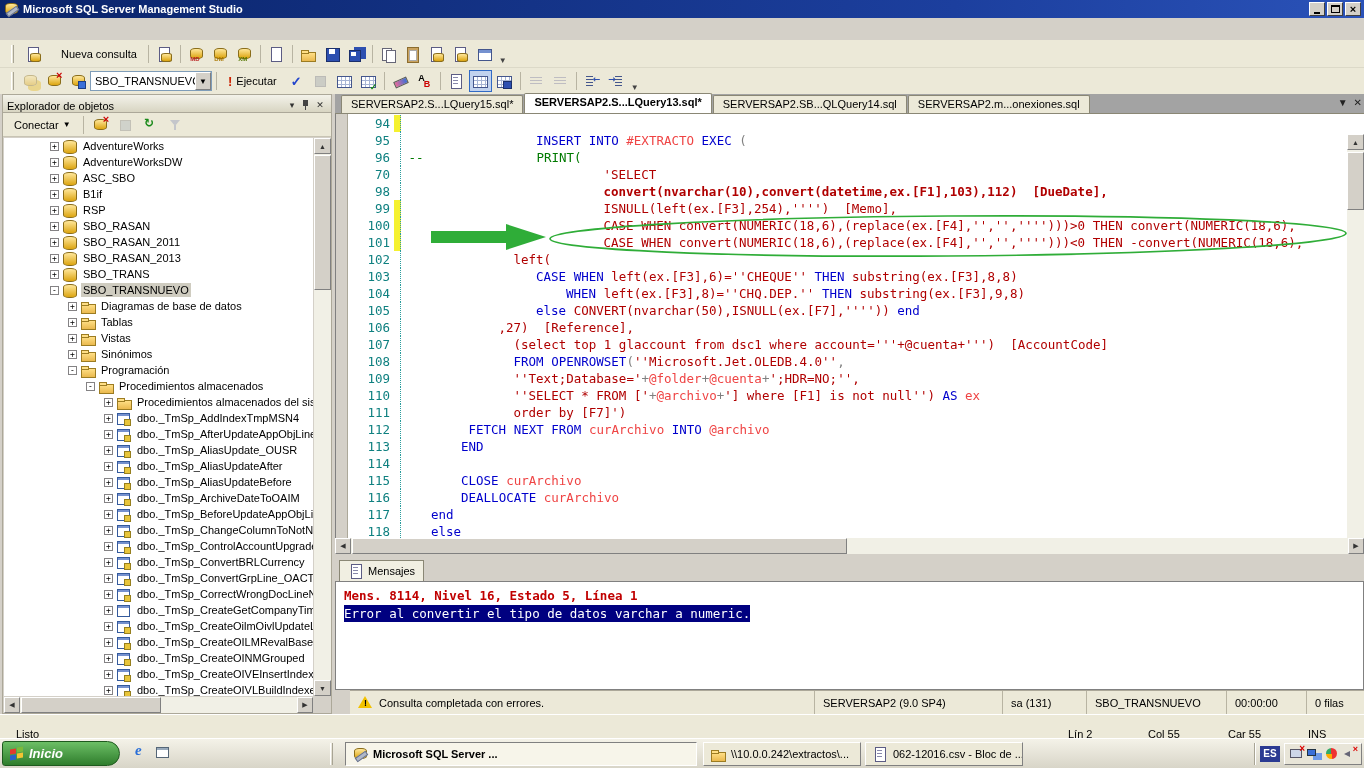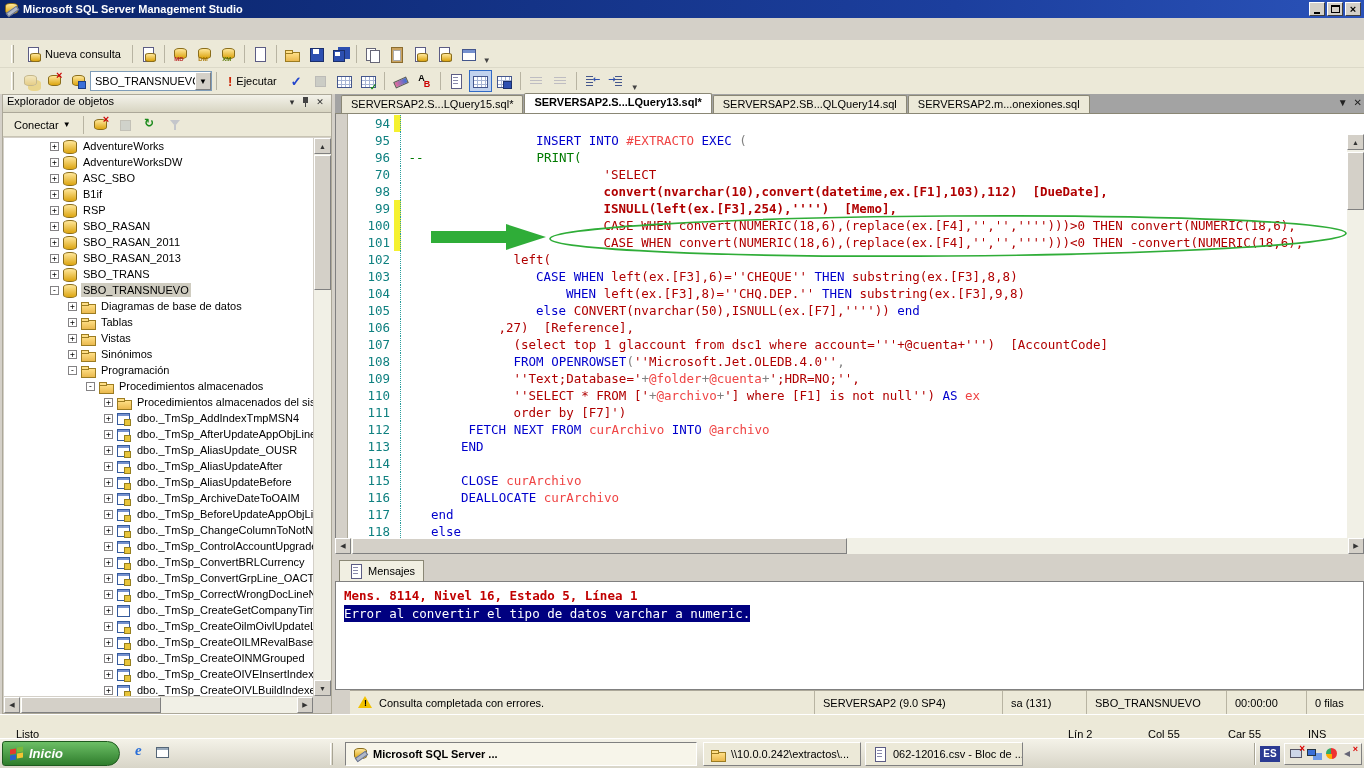--- a/index.html
+++ b/index.html
@@ -17,21 +17,21 @@
   .menubar{position:absolute;left:0;top:18px;right:0;height:22px;background:var(--tbbg);display:flex;align-items:center;padding-left:4px;border-bottom:1px solid #e0ddcd}
   .mi{padding:3px 8px;cursor:default}
   .tb{position:absolute;left:0;right:0;background:var(--tbbg);display:flex;align-items:center;gap:1px;padding-left:8px}
   .tb1{top:40px;height:27px}.tb2{top:67px;height:27px;border-top:1px solid #dcd9c8}
   .grip{width:3px;height:18px;border-left:1px solid #fff;border-right:1px solid #a8a494;margin:0 3px}
   .tbb{min-width:23px;height:22px;display:grid;place-items:center;border:1px solid transparent;background:transparent}
   .tbb.sel{border-color:#316ac5;background:#c1d2ee}
   .tsep{width:1px;height:18px;background:#b8b4a2;margin:0 3px}
   .tbwrap{display:contents}
   .dis{opacity:.4}
-  .nq{display:flex;align-items:center;gap:4px;padding:0 6px;height:22px}
+  .nq{display:flex;align-items:center;gap:20px;padding:0 6px;height:22px}
   .combo{width:122px;height:20px;background:#fff;border:1px solid #7f9db9;display:flex;align-items:center}
   .combo .cv{flex:1;padding:0 4px;font-size:11px;white-space:nowrap;overflow:hidden}
   .combo .cb{width:16px;height:18px;background:#d4d0c8;border:1px solid;border-color:#fff #808080 #808080 #fff;display:grid;place-items:center;font-size:8px}
   .execb{display:flex;align-items:center;gap:4px;padding:0 6px;height:22px}
   .bang{color:#cc2200;font-weight:bold;font-size:13px}
   .chk{color:#2244cc;font-weight:bold;font-size:13px}
   .ovf{color:#444;font-size:8px;align-self:end;margin:0 2px 2px 2px}
   
   .xi{position:relative;width:16px;height:16px;display:inline-block;vertical-align:middle;flex:none}
   .x-page::before,.x-pagedb::before,.x-pagelines::before{content:"";position:absolute;left:3px;top:1px;width:9px;height:13px;background:#fff;border:1px solid #5c5c84}
@@ -76,21 +76,21 @@
   .x-oe::before{content:"";position:absolute;left:2px;top:3px;width:11px;height:9px;background:#fff;border:1px solid #567;box-shadow:inset 0 2px #9ab}
   .x-moni::before{content:"";position:absolute;left:2px;top:3px;width:10px;height:7px;background:#cdd6e8;border:1px solid #556}
   .x-moni::after{content:"\00d7";position:absolute;right:-1px;top:-3px;color:#d00;font:bold 10px "Liberation Sans"}
   .x-duo::before{content:"";position:absolute;left:1px;top:3px;width:7px;height:5px;background:#3a6fd8;border:1px solid #234;box-shadow:6px 4px 0 #6f9ae8}
   .x-av::before{content:"";position:absolute;left:2px;top:2px;width:11px;height:11px;border-radius:50%;background:conic-gradient(#e33 0 50%,#fa0 50% 75%,#3a6 75%)}
   .x-mute::before{content:"";position:absolute;left:2px;top:5px;border-top:3px solid transparent;border-bottom:3px solid transparent;border-right:6px solid #667}
   .x-mute::after{content:"\00d7";position:absolute;right:0;top:-2px;color:#d00;font:bold 9px "Liberation Sans"}
   
   .workspace{position:absolute;left:0;top:94px;right:0;bottom:54px}
   .explorer{position:absolute;left:2px;top:0;width:330px;bottom:0;background:#d4d0c8;border:1px solid #aca899}
-  .exh{height:18px;background:linear-gradient(#f3f2ea,#d8d5c2);display:flex;align-items:flex-start;padding:0 4px;border-bottom:1px solid #aca899}
+  .exh{height:18px;background:linear-gradient(#f3f2ea,#d8d5c2);display:flex;align-items:flex-end;padding:0 4px;border-bottom:1px solid #aca899}
   .exh .t{flex:1}
   .exhb{width:14px;height:14px;display:grid;place-items:center;font-size:9px;color:#333}
   .pinic{position:relative;width:10px;height:12px}
   .pinic::before{content:"";position:absolute;left:2px;top:1px;width:5px;height:6px;background:#444}
   .pinic::after{content:"";position:absolute;left:4px;top:7px;width:1px;height:4px;background:#444}
   .ext{height:24px;display:flex;align-items:center;gap:2px;padding:0 4px;background:var(--tbbg);border-bottom:1px solid #c8c4b4}
   .conectar{display:flex;align-items:center;gap:4px;padding:2px 6px}
   .tree{position:absolute;left:1px;top:43px;right:18px;bottom:17px;background:#fff;overflow:hidden}
   .trow{height:16px;display:flex;align-items:center;gap:4px;white-space:nowrap}
   .trow.sel .tl{background:#cfccc0}
@@ -578,21 +578,21 @@
       </div>
 
       <div class="editor">
         <div class="lmargin"></div>
         <div class="coderows">
             <div class="cl"><span class="lnn">94</span><span class="bar chg"></span><span class="ct" style="padding-left: 0px;"></span></div>
             <div class="cl"><span class="lnn">95</span><span class="bar"></span><span class="ct" style="padding-left: 135px;"><span class="sg-k">INSERT INTO</span><span class="sg-t"> #EXTRACTO </span><span class="sg-k">EXEC</span><span class="sg-g"> (</span></span></div>
             <div class="cl"><span class="lnn">96</span><span class="bar"></span><span class="ct" style="padding-left: 7.5px;"><span class="sg-c">--               PRINT(</span></span></div>
             <div class="cl"><span class="lnn">70</span><span class="bar"></span><span class="ct" style="padding-left: 202.5px;"><span class="sg-s">'SELECT</span></span></div>
             <div class="cl"><span class="lnn">98</span><span class="bar"></span><span class="ct" style="padding-left: 202.5px; font-weight: bold;"><span class="sg-s">convert(nvarchar(10),convert(datetime,ex.[F1],103),112)  [DueDate],</span></span></div>
-            <div class="cl"><span class="lnn">99</span><span class="bar chg"></span><span class="ct" style="padding-left: 202.5px; font-weight: bold;"><span class="sg-s">ISNULL(left(ex.[F3],254),'''')  [Memo],</span></span></div>
+            <div class="cl"><span class="lnn">99</span><span class="bar chg"></span><span class="ct" style="padding-left: 202.5px;"><span class="sg-s">ISNULL(left(ex.[F3],254),'''')  [Memo],</span></span></div>
             <div class="cl"><span class="lnn">100</span><span class="bar chg"></span><span class="ct" style="padding-left: 202.5px;"><span class="sg-s">CASE WHEN convert(NUMERIC(18,6),(replace(ex.[F4],'','','''')))&gt;0 THEN convert(NUMERIC(18,6),</span></span></div>
             <div class="cl"><span class="lnn">101</span><span class="bar chg"></span><span class="ct" style="padding-left: 202.5px;"><span class="sg-s">CASE WHEN convert(NUMERIC(18,6),(replace(ex.[F4],'','','''')))&lt;0 THEN -convert(NUMERIC(18,6),</span></span></div>
             <div class="cl"><span class="lnn">102</span><span class="bar"></span><span class="ct" style="padding-left: 112.5px;"><span class="sg-s">left(</span></span></div>
             <div class="cl"><span class="lnn">103</span><span class="bar"></span><span class="ct" style="padding-left: 135px;"><span class="sg-k">CASE WHEN</span><span class="sg-s"> left(ex.[F3],6)=''CHEQUE'' </span><span class="sg-k">THEN</span><span class="sg-s"> substring(ex.[F3],8,8)</span></span></div>
             <div class="cl"><span class="lnn">104</span><span class="bar"></span><span class="ct" style="padding-left: 165px;"><span class="sg-k">WHEN</span><span class="sg-s"> left(ex.[F3],8)=''CHQ.DEP.'' </span><span class="sg-k">THEN</span><span class="sg-s"> substring(ex.[F3],9,8)</span></span></div>
             <div class="cl"><span class="lnn">105</span><span class="bar"></span><span class="ct" style="padding-left: 135px;"><span class="sg-k">else</span><span class="sg-s"> CONVERT(nvarchar(50),ISNULL(ex.[F7],'''')) </span><span class="sg-k">end</span></span></div>
             <div class="cl"><span class="lnn">106</span><span class="bar"></span><span class="ct" style="padding-left: 97.5px;"><span class="sg-s">,27)  [Reference],</span></span></div>
             <div class="cl"><span class="lnn">107</span><span class="bar"></span><span class="ct" style="padding-left: 112.5px;"><span class="sg-s">(select top 1 glaccount from dsc1 where account='''+@cuenta+''')  [AccountCode]</span></span></div>
             <div class="cl"><span class="lnn">108</span><span class="bar"></span><span class="ct" style="padding-left: 112.5px;"><span class="sg-k">FROM OPENROWSET</span><span class="sg-g">(</span><span class="sg-s">''Microsoft.Jet.OLEDB.4.0''</span><span class="sg-g">,</span></span></div>
             <div class="cl"><span class="lnn">109</span><span class="bar"></span><span class="ct" style="padding-left: 112.5px;"><span class="sg-s">''Text;Database='</span><span class="sg-g">+</span><span class="sg-t">@folder</span><span class="sg-g">+</span><span class="sg-t">@cuenta</span><span class="sg-g">+</span><span class="sg-s">';HDR=NO;'',</span></span></div>

